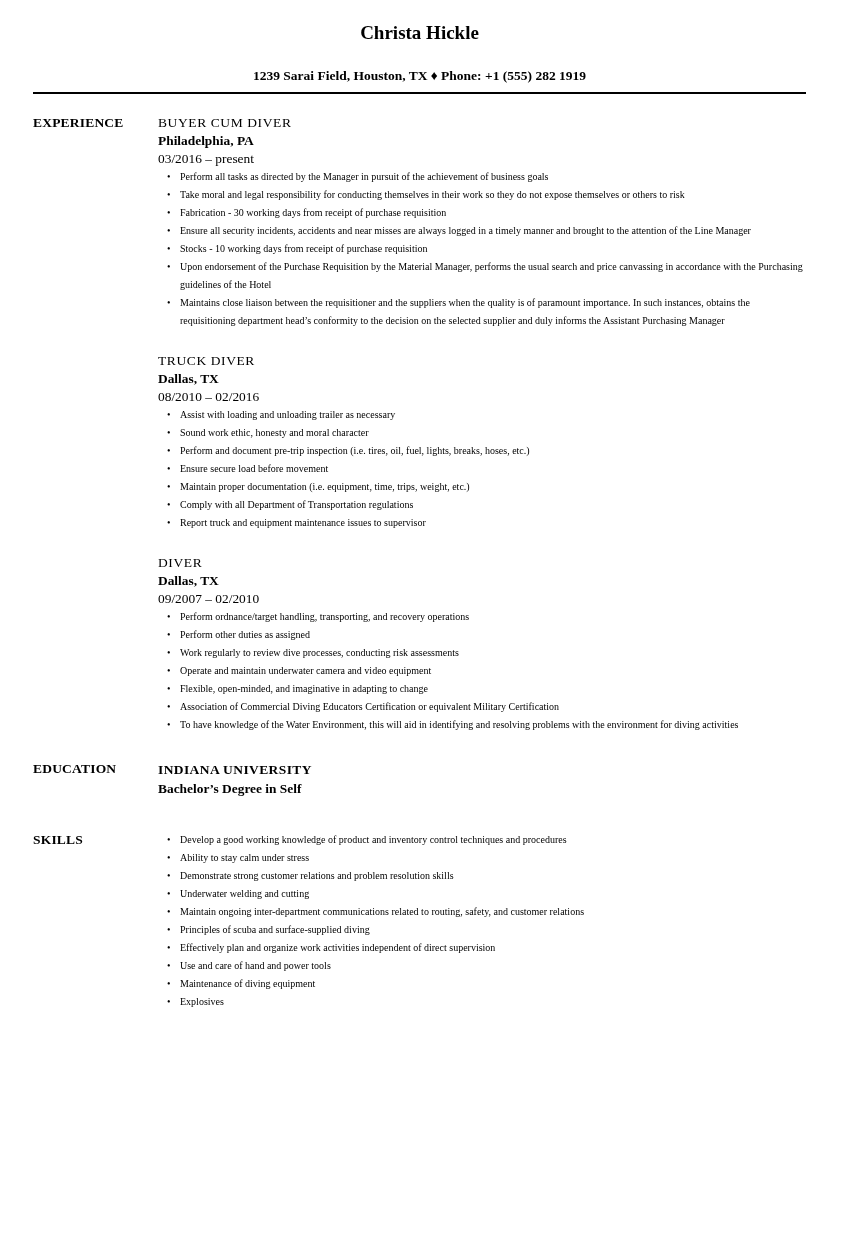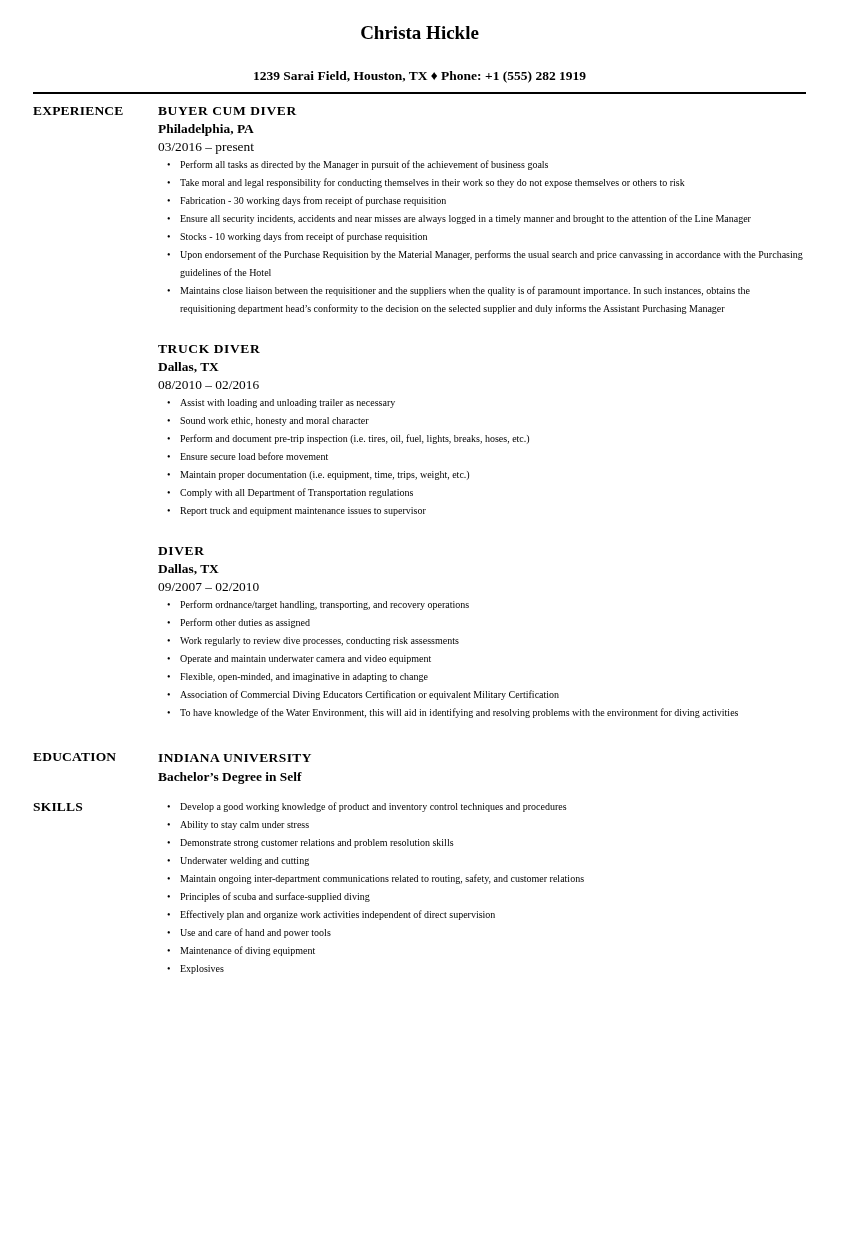--- a/index.html
+++ b/index.html
@@ -38,35 +38,35 @@
   .rule {
     height: 0;
     border: none;
     border-top: 2px solid #000000;
     margin: 7px 0 0 0;
   }
   .section {
     display: flex;
     align-items: flex-start;
   }
-  .section-experience { margin-top: 8px; }
+  .section-experience { margin-top: 20px; }
   .section-education  { margin-top: 26px; justify-content: center; }
-  .section-skills     { margin-top: 12px; }
+  .section-skills     { margin-top: 33px; }
   .section-label {
     flex: 0 0 125px;
     width: 125px;
     font-weight: bold;
     font-size: 13.5px;
     line-height: 18px;
     letter-spacing: 0.2px;
   }
   .section-content { flex: 1 1 auto; min-width: 0; }
   .job + .job { margin-top: 22px; }
   .job-title {
-    font-weight: bold;
+    font-weight: normal;
     font-size: 13.5px;
     line-height: 18px;
     letter-spacing: 0.6px;
   }
   .job-location {
     font-weight: bold;
     font-size: 13.4px;
     line-height: 18px;
   }
   .job-dates {

